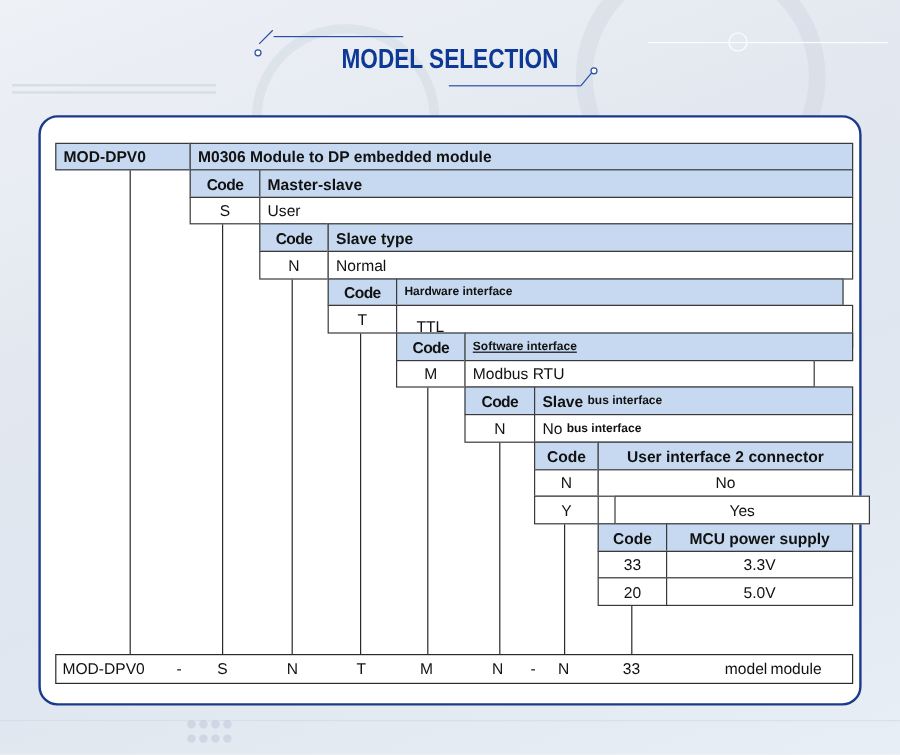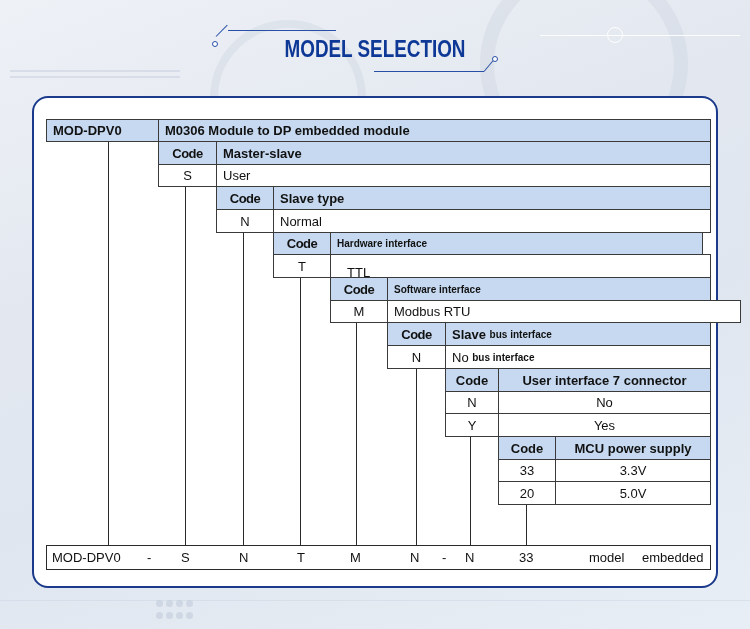--- a/index.html
+++ b/index.html
@@ -119,55 +119,55 @@
 <div class="cell val center" style="left:273px; top:254px; width:58px; height:24px;">
     <span>T</span>
   </div>
 <div class="cell val left" style="left:330px; top:254px; width:381px; height:36px;padding-left:16px;">
     <span>TTL</span>
   </div>
 
 <div class="cell hdr center code" style="left:330px; top:277px; width:58px; height:24px;">
     <span>Code</span>
   </div>
-<div class="cell hdr left small" style="left:387px; top:277px; width:324px; height:24px;">
+<div class="cell hdr left small" style="left:387px; top:277px; width:324px; height:24px;text-decoration:underline;">
     <span>Software interface</span>
   </div>
 <div class="cell val center" style="left:330px; top:300px; width:58px; height:23px;">
     <span>M</span>
   </div>
-<div class="cell val left" style="left:387px; top:300px; width:354px; height:23px;">
+<div class="cell val left" style="left:387px; top:300px; width:292px; height:23px;">
     <span>Modbus RTU</span>
   </div>
 
 <div class="cell hdr center code" style="left:387px; top:322px; width:59px; height:24px;">
     <span>Code</span>
   </div>
 <div class="cell hdr left" style="left:445px; top:322px; width:266px; height:24px;"><span>Slave</span>&nbsp;<span class="small">bus interface</span></div>
 <div class="cell val center" style="left:387px; top:345px; width:59px; height:24px;">
     <span>N</span>
   </div>
 <div class="cell val left" style="left:445px; top:345px; width:266px; height:24px;"><span>No</span>&nbsp;<span class="small">bus interface</span></div>
 
 <div class="cell hdr center" style="left:445px; top:368px; width:54px; height:24px;">
     <span>Code</span>
   </div>
 <div class="cell hdr center" style="left:498px; top:368px; width:213px; height:24px;">
-    <span>User interface 7 connector</span>
+    <span>User interface 2 connector</span>
   </div>
 <div class="cell val center" style="left:445px; top:391px; width:54px; height:23px;">
     <span>N</span>
   </div>
 <div class="cell val center" style="left:498px; top:391px; width:213px; height:23px;">
     <span>No</span>
   </div>
 <div class="cell val center" style="left:445px; top:413px; width:54px; height:24px;">
     <span>Y</span>
   </div>
-<div class="cell val center" style="left:498px; top:413px; width:213px; height:24px;">
+<div class="cell val center" style="left:512px; top:413px; width:213px; height:24px;">
     <span>Yes</span>
   </div>
 
 <div class="cell hdr center" style="left:498px; top:436px; width:58px; height:24px;">
     <span>Code</span>
   </div>
 <div class="cell hdr center" style="left:555px; top:436px; width:156px; height:24px;">
     <span>MCU power supply</span>
   </div>
 <div class="cell val center" style="left:498px; top:459px; width:58px; height:23px;">
@@ -196,15 +196,15 @@
   <span class="bt" style="left:5px;">MOD-DPV0</span>
   <span class="bt" style="left:100px;">-</span>
   <span class="bt" style="left:134px;">S</span>
   <span class="bt" style="left:192px;">N</span>
   <span class="bt" style="left:250px;">T</span>
   <span class="bt" style="left:303px;">M</span>
   <span class="bt" style="left:363px;">N</span>
   <span class="bt" style="left:395px;">-</span>
   <span class="bt" style="left:418px;">N</span>
   <span class="bt" style="left:472px;">33</span>
-  <span class="bt" style="left:542px;">model</span>
-  <span class="bt" style="left:595px;">embedded</span>
+  <span class="bt" style="left:557px;">model</span>
+  <span class="bt" style="left:595px;">module</span>
 </div>
 
 </body></html>

